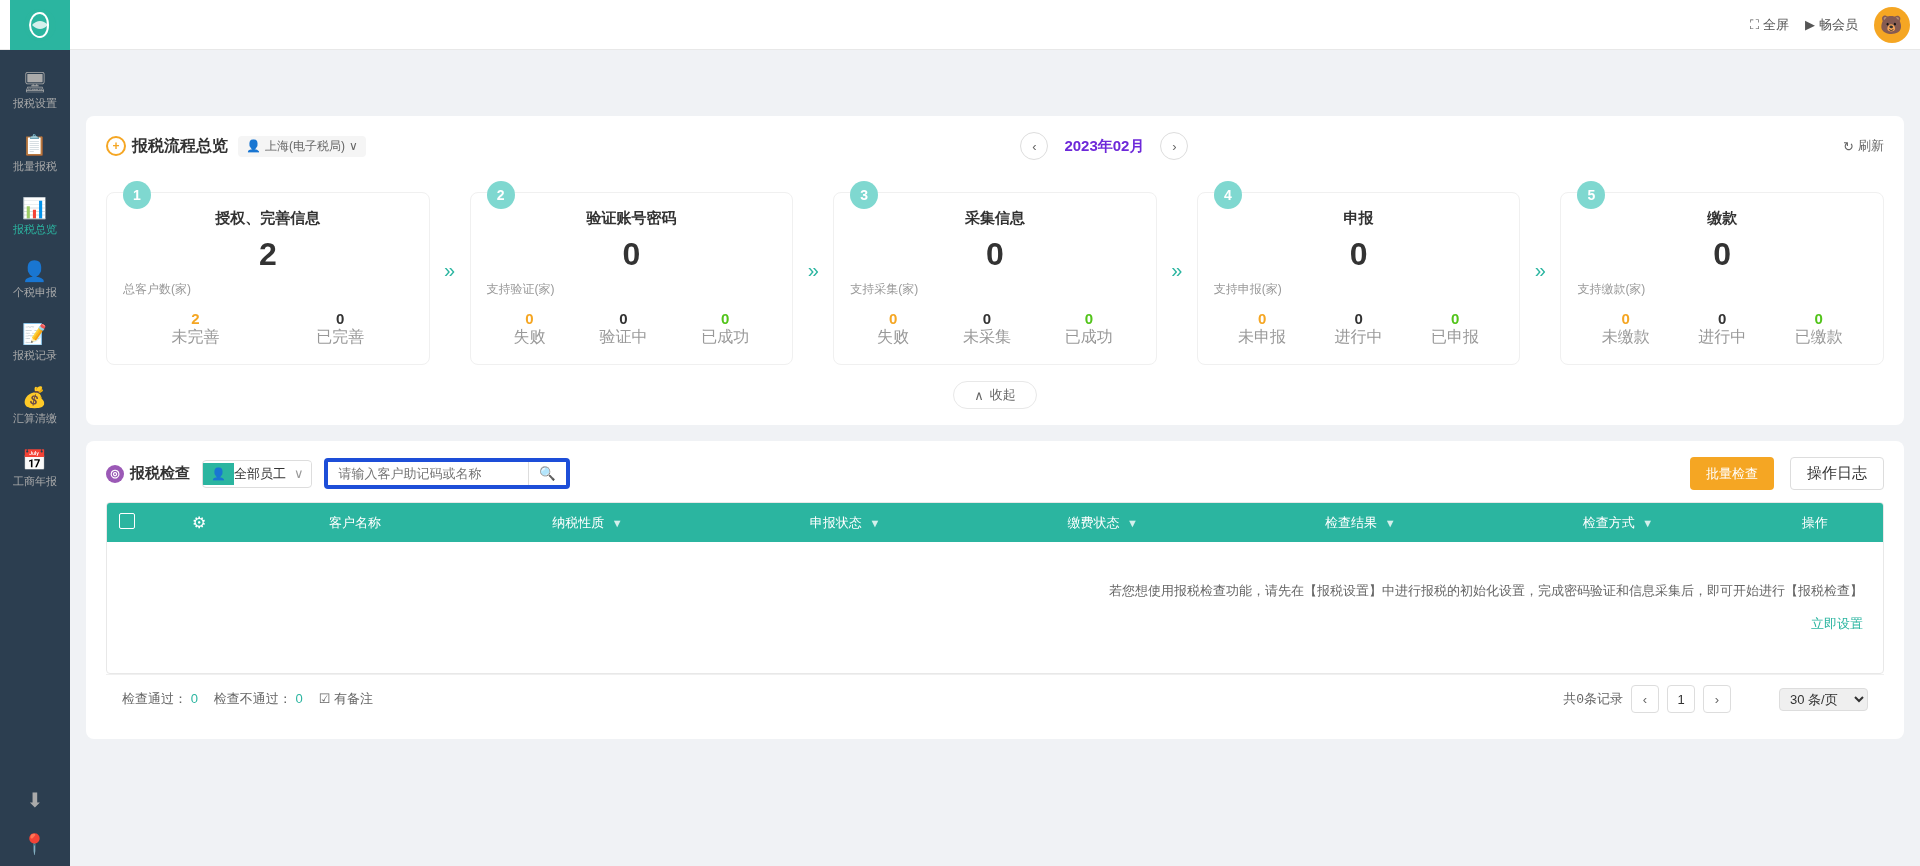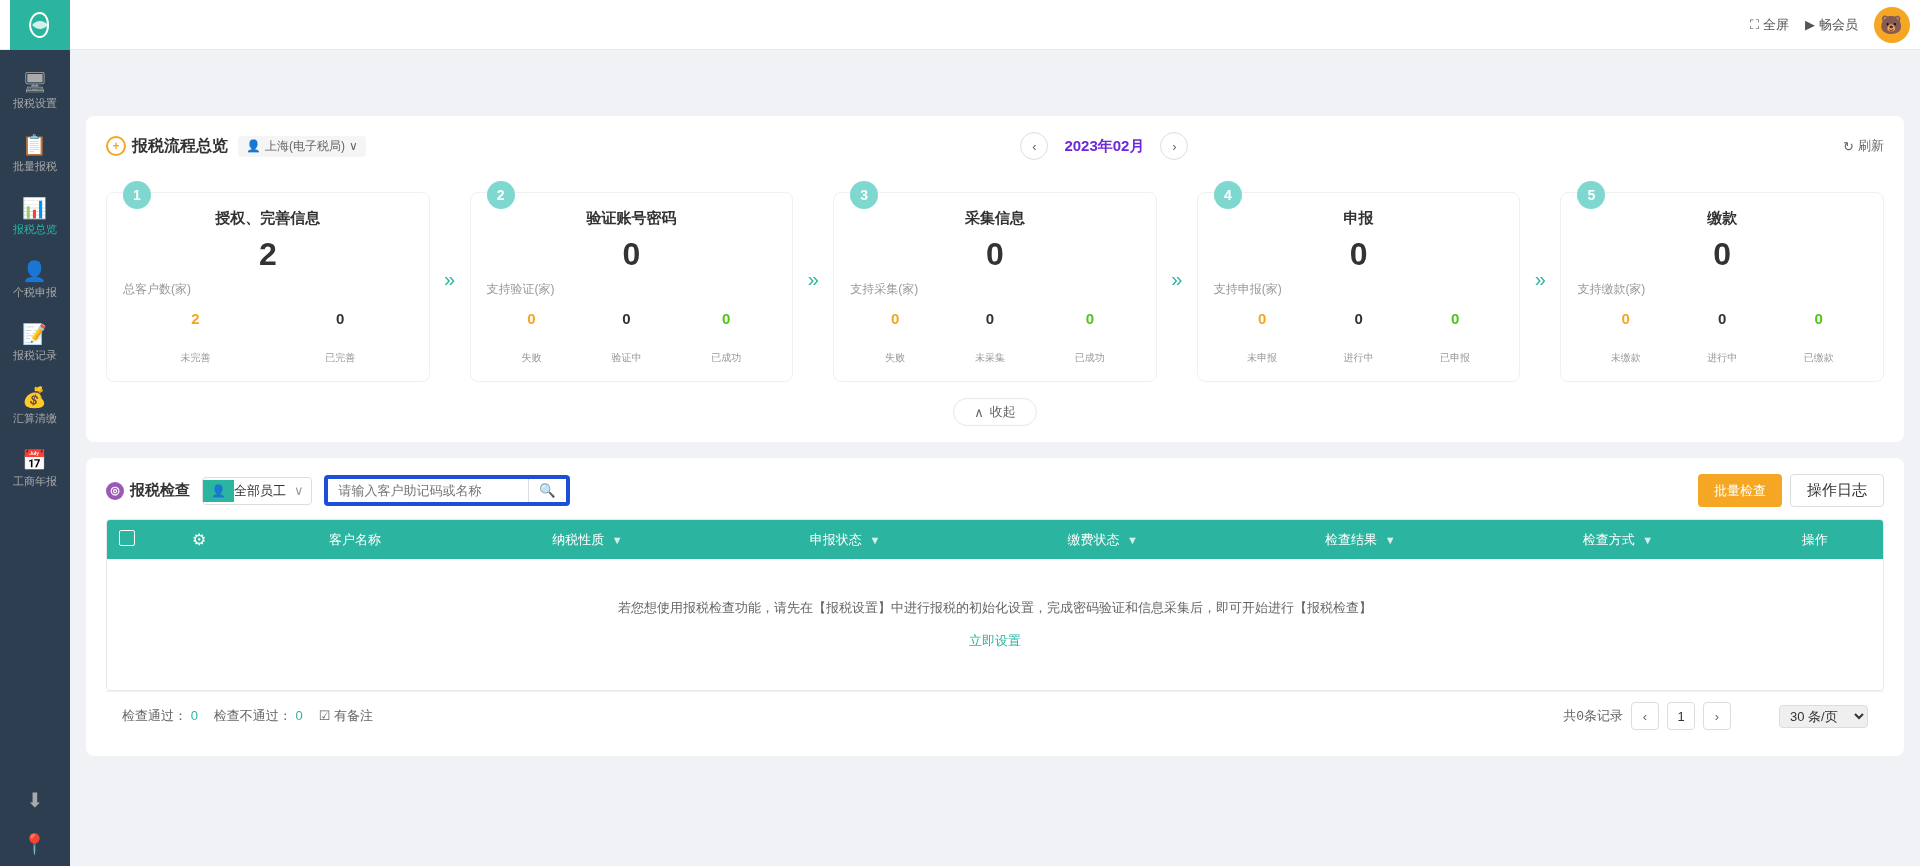--- a/index.html
+++ b/index.html
@@ -103,21 +103,21 @@
       color: #fff; font-size: 14px; font-weight: bold;
     }
     .flow-stats {
       display: flex; justify-content: space-around; margin-top: 12px;
     }
     .flow-stat { text-align: center; }
     .flow-stat-num { font-size: 15px; font-weight: bold; }
     .flow-stat-num.orange { color: #f5a623; }
     .flow-stat-num.green { color: #52c41a; }
     .flow-stat-num.black { color: #333; }
-    .flow-stat-label { font-size: 10px; color: #999; margin-top: 24px; }
+    .flow-stat-label { font-size: 16px; color: #999; }
     .arrow-connector {
       display: flex; align-items: center; justify-content: center;
       width: 40px; flex-shrink: 0;
     }
     .arrow-double { color: #2bb5a0; font-size: 20px; }
 
     
     .collapse-row {
       display: flex; justify-content: center; align-items: center;
       margin-top: 16px;
@@ -159,21 +159,21 @@
       border-radius: 4px; overflow: hidden;
     }
     .search-input {
       border: none; outline: none; padding: 4px 10px;
       font-size: 13px; width: 200px; color: #999;
     }
     .search-btn {
       background: #fff; border: none; border-left: 1px solid #ddd;
       padding: 4px 10px; cursor: pointer; color: #666;
     }
-    .check-right { margin-left: auto; display: flex; gap: 8px; }
+    .check-right { margin-left: auto; display: flex; gap: 16px; }
     .btn-primary {
       background: #f5a623; color: #fff; border: none;
       border-radius: 4px; padding: 6px 16px; cursor: pointer; font-size: 13px;
     }
     .btn-default {
       background: #fff; color: #333; border: 1px solid #ddd;
       border-radius: 4px; padding: 6px 16px; cursor: pointer; font-size: 15px;
     }
 
     
@@ -187,21 +187,21 @@
       width: 16px; height: 16px; border: 1px solid #fff; border-radius: 2px;
       display: inline-block; cursor: pointer;
     }
     .th-gear { font-size: 16px; cursor: pointer; }
     .filter-icon { font-size: 11px; margin-left: 4px; color: rgba(255,255,255,0.8); }
     .table-wrap { border: 1px solid #e8e8e8; border-radius: 4px; overflow: hidden; }
     .table-scroll { max-height: 200px; overflow-y: auto; }
 
     
     .empty-state {
-      padding: 40px 20px; text-align: center; color: #666; font-size: 13px;
+      padding: 40px 20px; text-align: right; color: #666; font-size: 13px;
     }
     .empty-link { color: #2bb5a0; cursor: pointer; text-decoration: none; }
 
     
     .table-footer {
       display: flex; align-items: center; padding: 10px 16px;
       border-top: 1px solid #f0f0f0; gap: 16px;
     }
     .footer-stat { font-size: 13px; color: #666; }
     .footer-stat a { color: #2bb5a0; text-decoration: none; }

